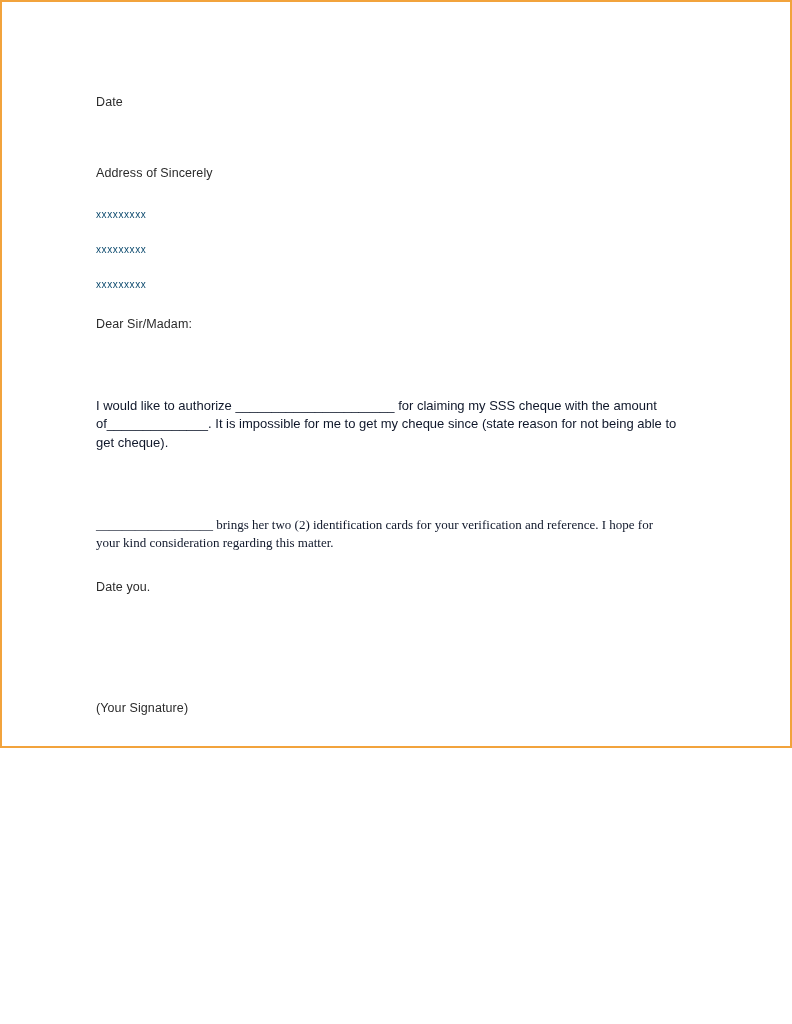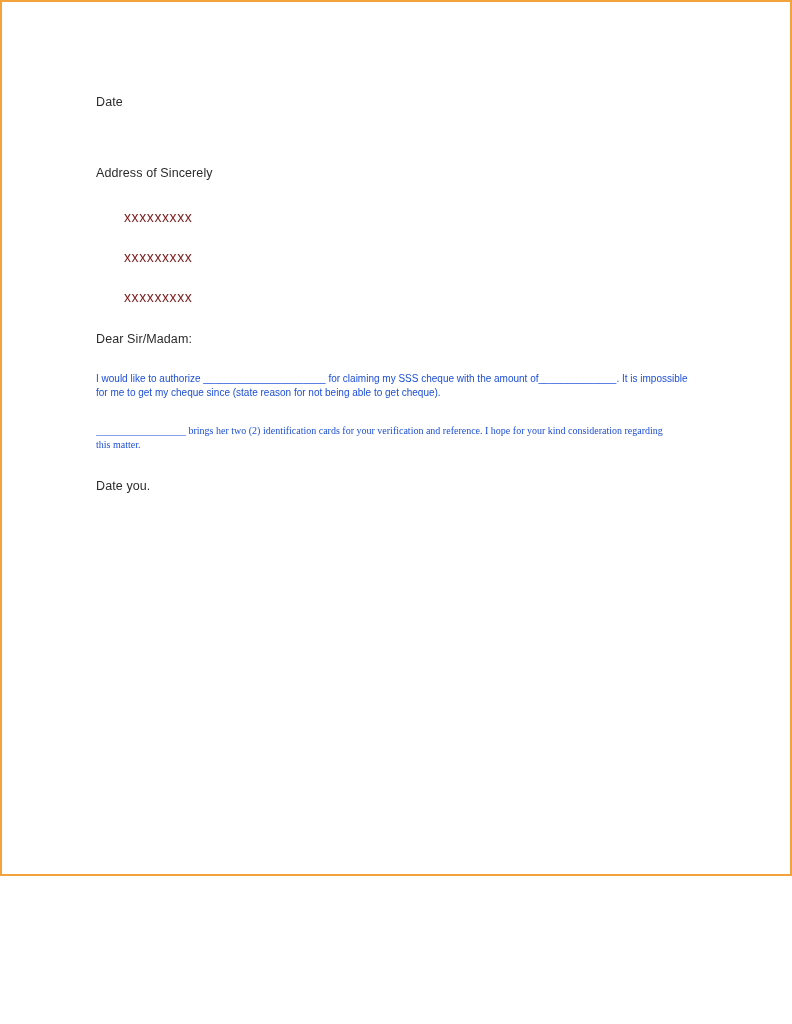--- a/index.html
+++ b/index.html
@@ -10,21 +10,21 @@
   body {
     width: 792px;
     height: 1024px;
     font-family: "Liberation Sans", sans-serif;
     color: #231f20;
     -webkit-font-smoothing: antialiased;
   }
   .page-frame {
     box-sizing: border-box;
     width: 792px;
-    height: 876px;
+    height: 748px;
     border: 2px solid #f2a33c;
     background: #ffffff;
     position: relative;
     overflow: hidden;
   }
   .sheet {
     box-sizing: border-box;
     position: absolute;
     left: 8px;
     top: 8px;
@@ -46,31 +46,31 @@
   }
   .gap-date      { height: 54px; }
   .gap-recipient { height: 27px; }
   .gap-x         { height: 24px; }
   .gap-salute    { height: 26px; }
   .gap-para      { height: 24px; }
   .gap-thanks    { height: 26px; }
   .gap-sincerely { height: 52px; }
   .gap-sign      { height: 52px; }
   .para {
-    font-size: 10px;
+    font-size: 13px;
     line-height: 1.42;
-    color: #1d4ed8;
+    color: #0f172a;
     width: 600px;
+    margin-top: 40px;
   }
   .para-2 { width: 580px; font-family: Liberation Serif, serif; }
   .xline {
-    font-size: 14px;
+    font-size: 10px;
     letter-spacing: 0.6px;
-    color: #7f1d1d;
-    margin-left: 28px;
+    color: #0c4a6e;
   }
 </style>
 </head>
 <body>
 
 <div class="page-frame">
   <div class="sheet">
     <div class="letter">
 
       <div class="line">Date</div>
@@ -95,16 +95,17 @@
       <div class="gap-para"></div>
 
       <div class="para para-2">__________________ brings her two (2) identification cards for your verification and reference.  I hope for your kind consideration regarding this matter.</div>
       <div class="gap-thanks"></div>
 
       <div class="line">Date you.</div>
       <div class="gap-sincerely"></div>
 
       <div class="gap-sign"></div>
 
+      <div class="line">(Your Signature)</div>
 
     </div>
   </div>
 </div>
 
 </body></html>

